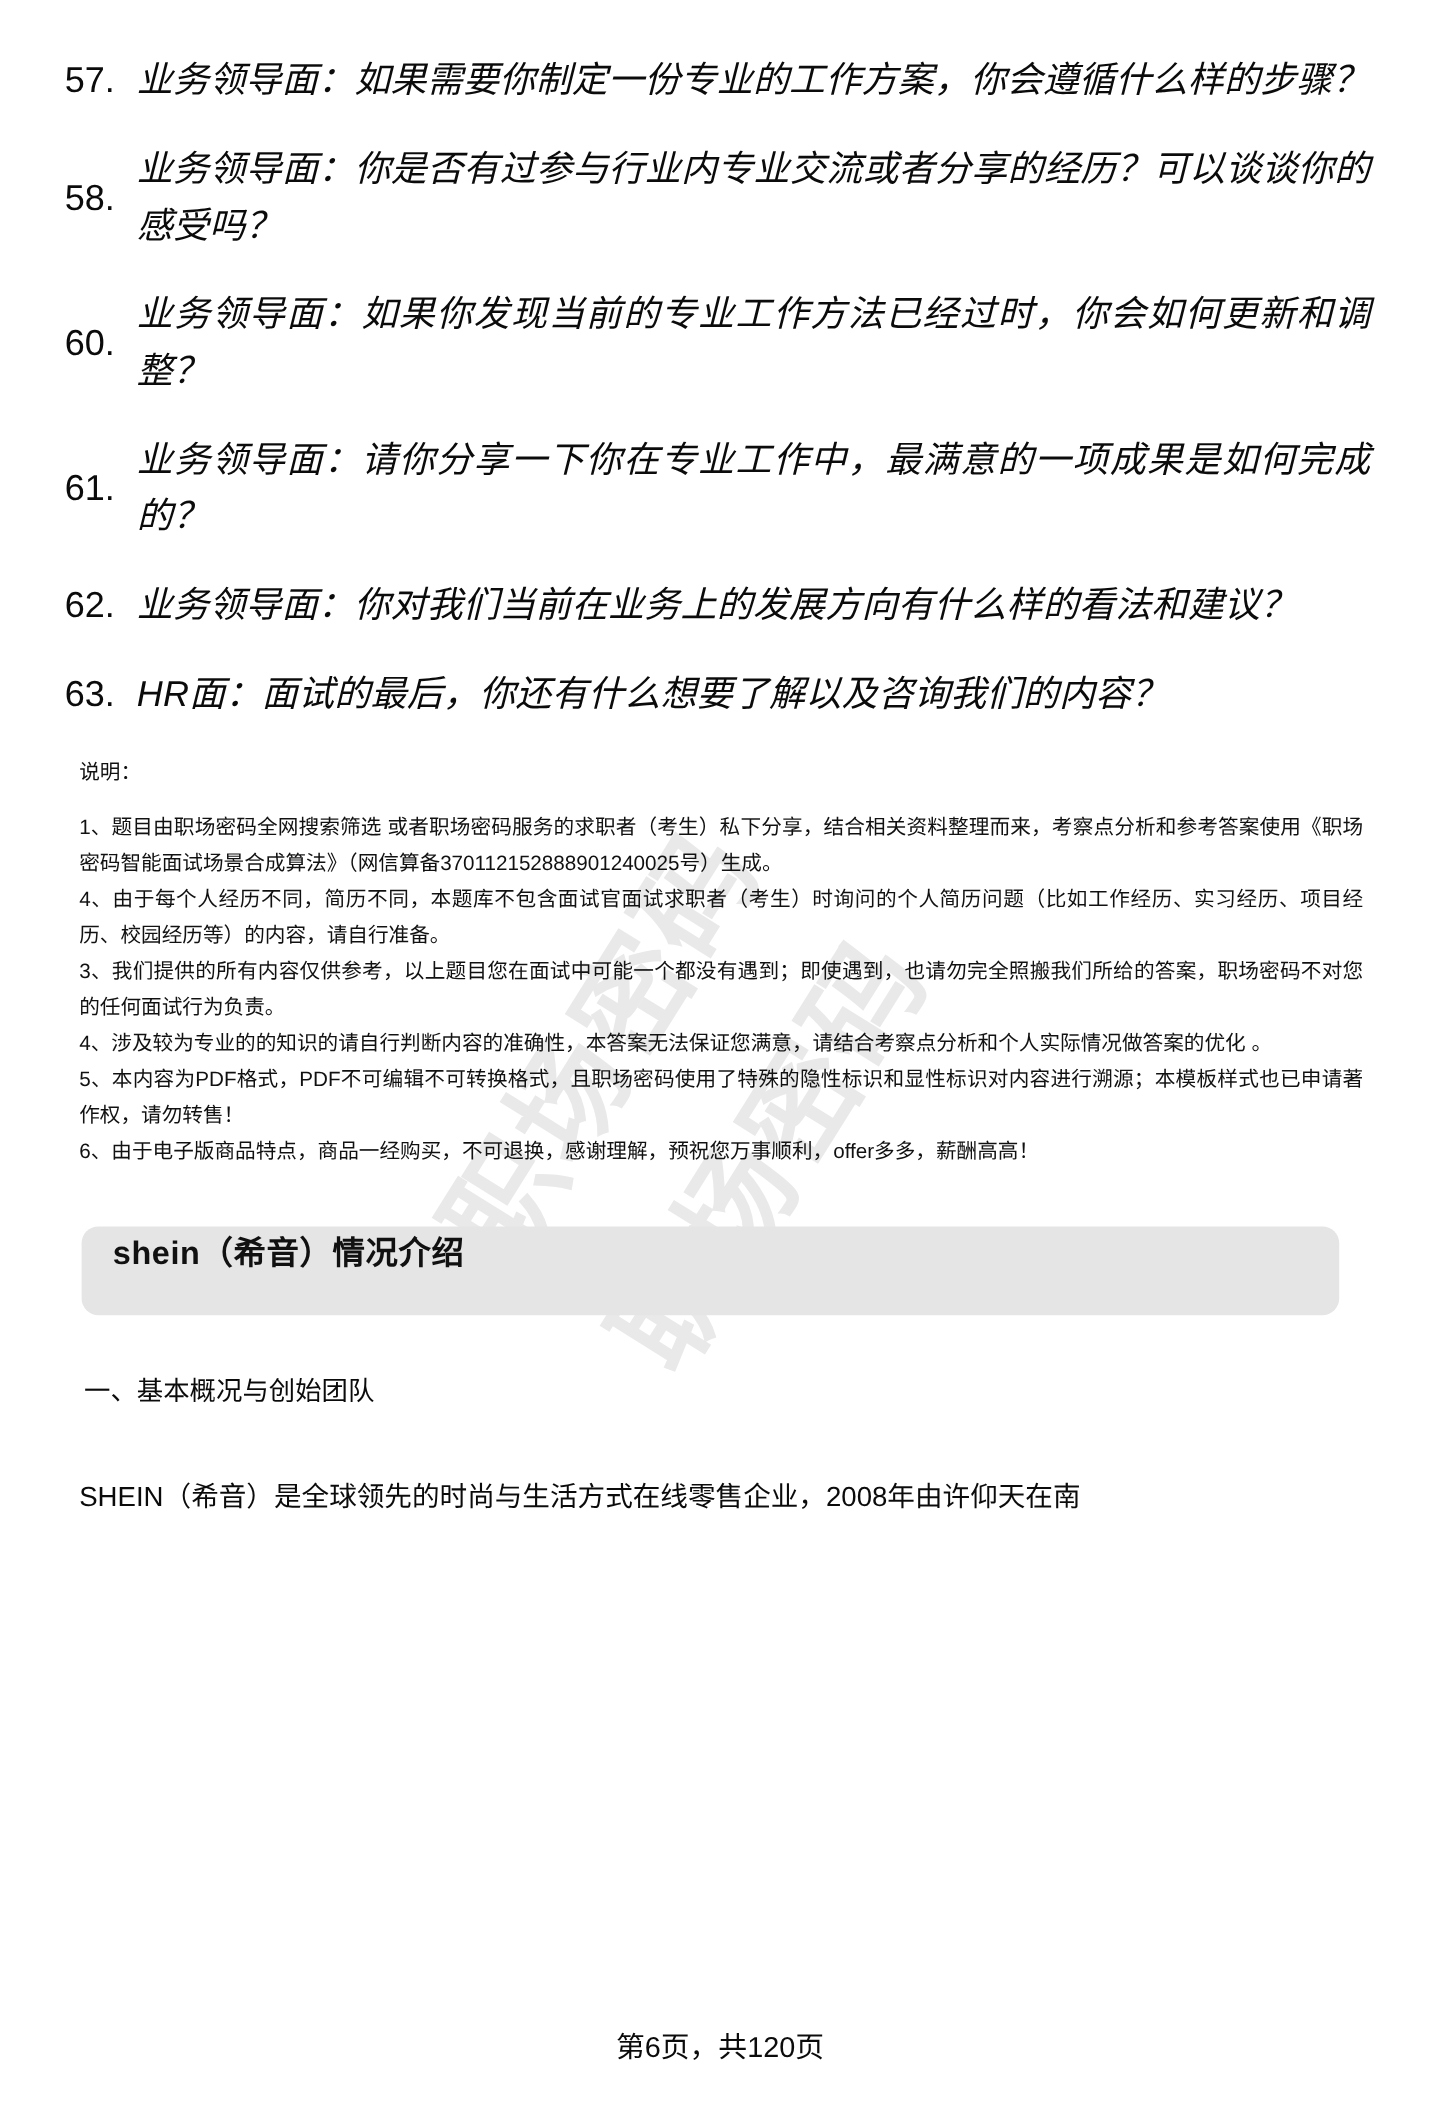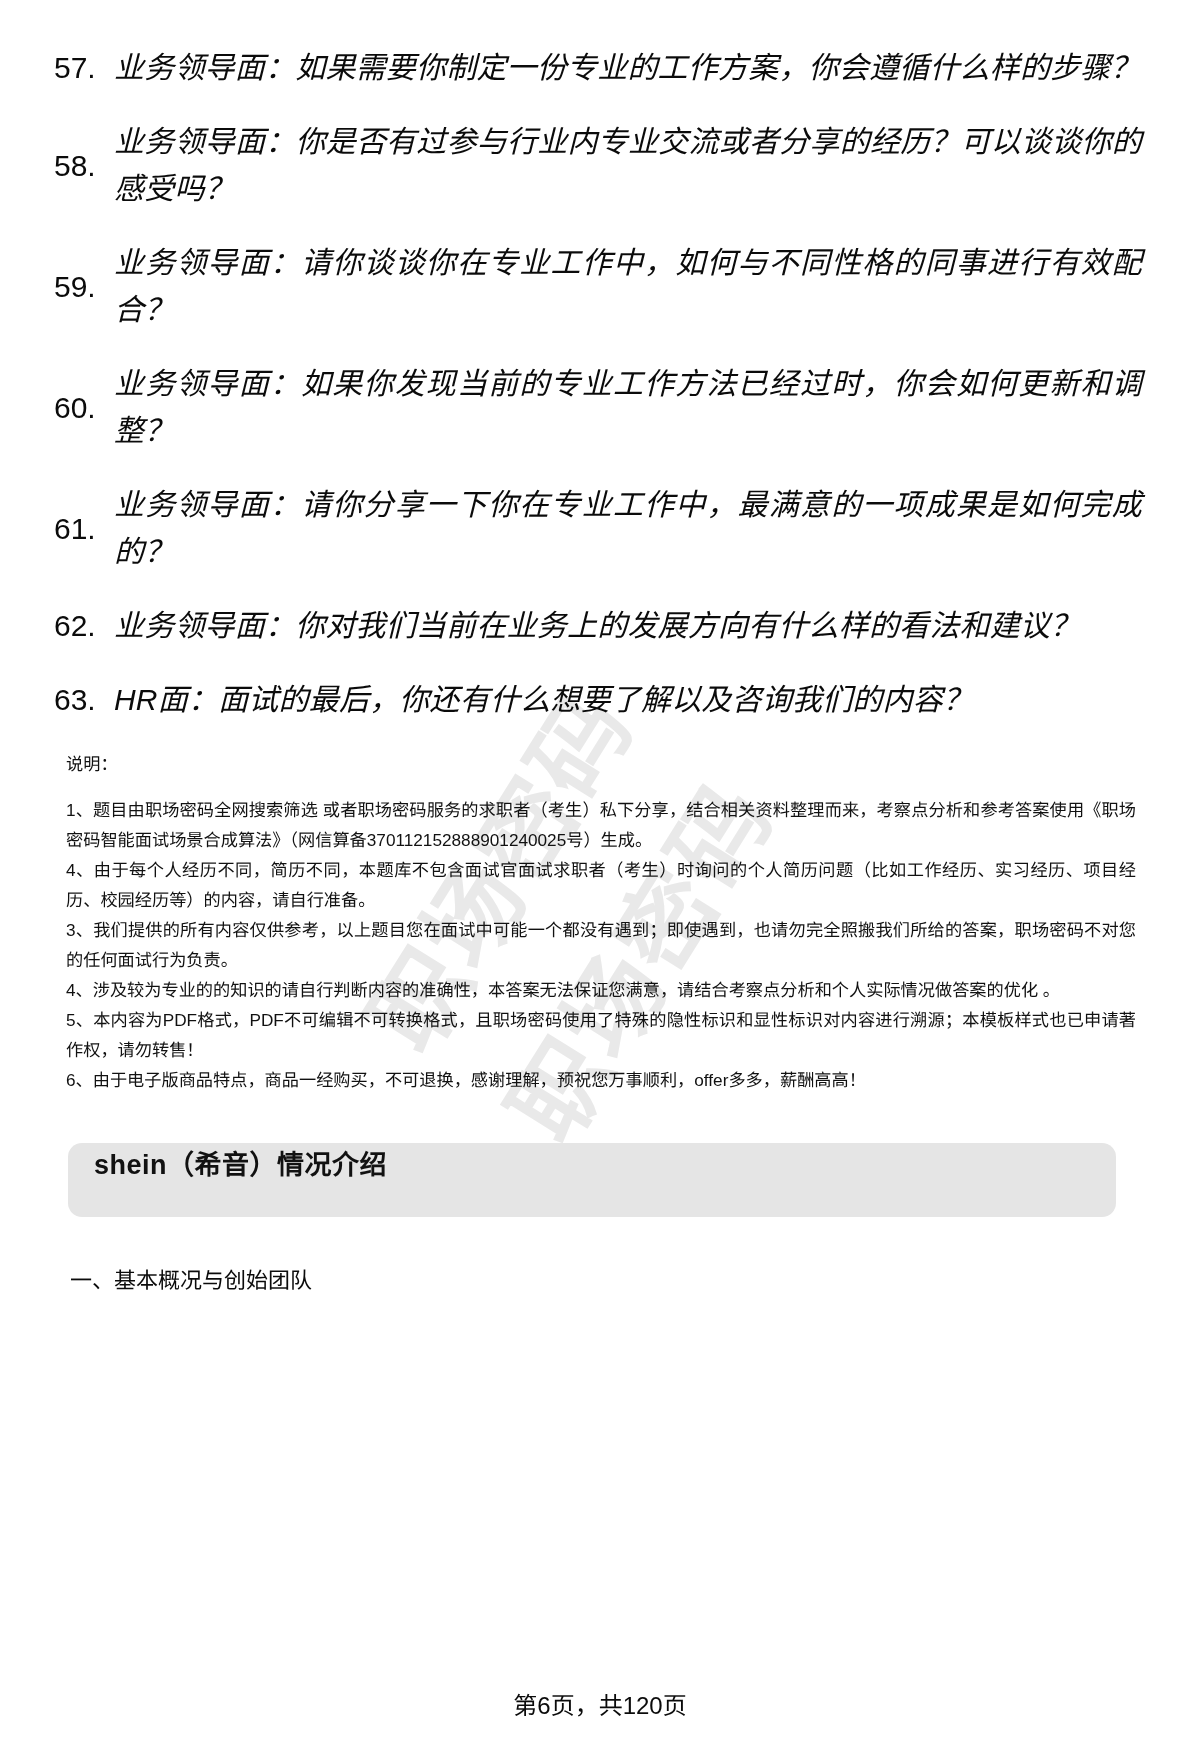--- a/index.html
+++ b/index.html
@@ -170,24 +170,20 @@
     <ol class="q-list">
       <li class="q-item">
         <span class="q-num">57.</span>
         <span class="q-text">业务领导面：如果需要你制定一份专业的工作方案，你会遵循什么样的步骤？</span>
       </li>
       <li class="q-item">
         <span class="q-num">58.</span>
         <span class="q-text">业务领导面：你是否有过参与行业内专业交流或者分享的经历？可以谈谈你的感受吗？</span>
       </li>
       <li class="q-item">
-        <span class="q-num">59.</span>
-        <span class="q-text">业务领导面：请你谈谈你在专业工作中，如何与不同性格的同事进行有效配合？</span>
-      </li>
-      <li class="q-item">
         <span class="q-num">60.</span>
         <span class="q-text">业务领导面：如果你发现当前的专业工作方法已经过时，你会如何更新和调整？</span>
       </li>
       <li class="q-item">
         <span class="q-num">61.</span>
         <span class="q-text">业务领导面：请你分享一下你在专业工作中，最满意的一项成果是如何完成的？</span>
       </li>
       <li class="q-item">
         <span class="q-num">62.</span>
         <span class="q-text">业务领导面：你对我们当前在业务上的发展方向有什么样的看法和建议？</span>
@@ -207,18 +203,19 @@
       <p class="note-line">5、本内容为PDF格式，PDF不可编辑不可转换格式，且职场密码使用了特殊的隐性标识和显性标识对内容进行溯源；本模板样式也已申请著作权，请勿转售！</p>
       <p class="note-line">6、由于电子版商品特点，商品一经购买，不可退换，感谢理解，预祝您万事顺利，offer多多，薪酬高高！</p>
     </div>
 
     <div class="section-banner">
       <span class="section-banner-title">shein（希音）情况介绍</span>
     </div>
 
     <p class="sub-heading">一、基本概况与创始团队</p>
 
+    <p class="body-para">SHEIN（希音）是全球领先的时尚与生活方式在线零售企业，2008年由许仰天在南</p>
 
   </div>
 
   <div class="page-footer">第6页，共120页</div>
 
 </div>
 
 </body></html>

